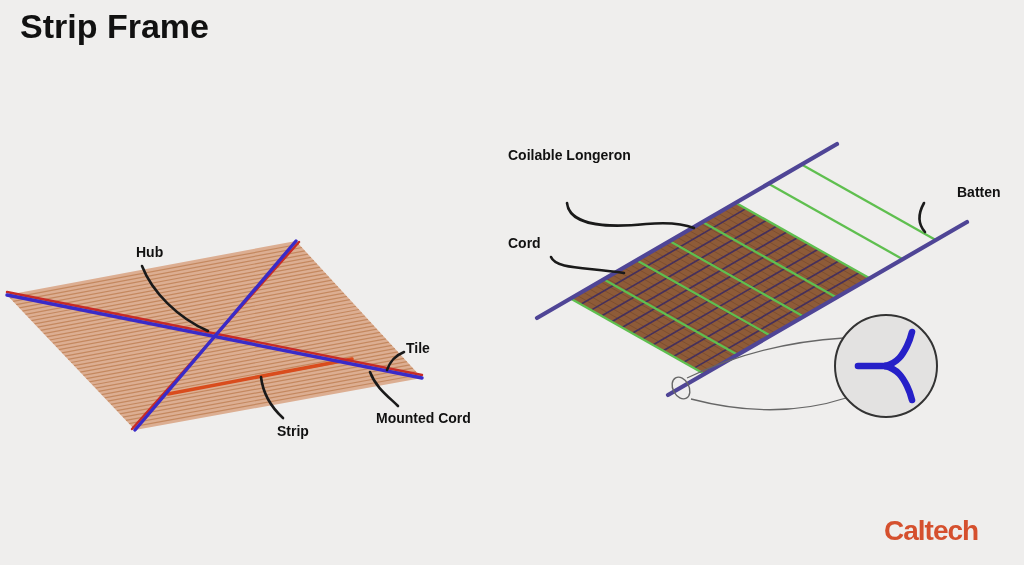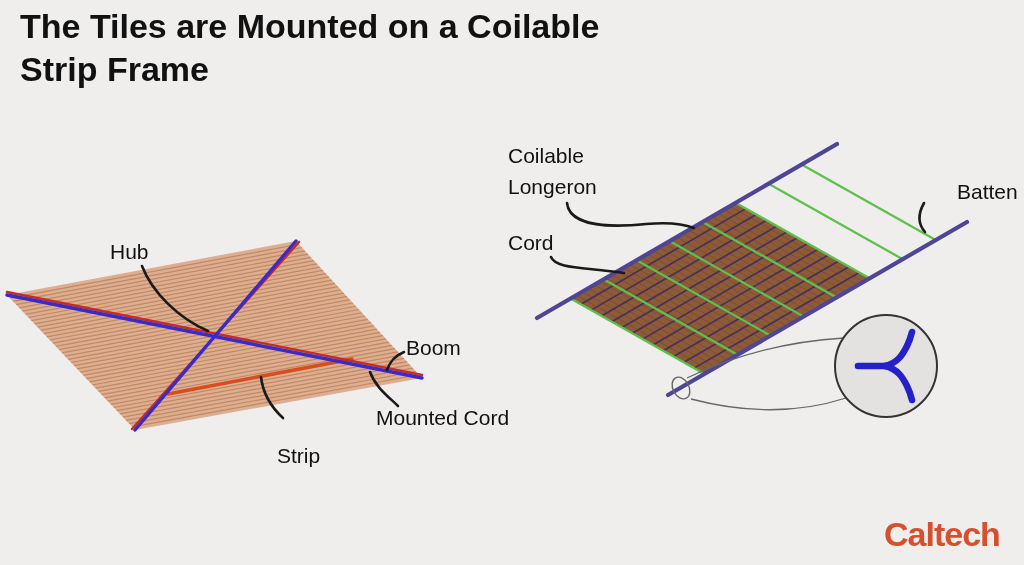--- a/index.html
+++ b/index.html
@@ -12,31 +12,31 @@
     --leader-black:#1a1a1a; --callout-gray:#666666; --caltech-orange:#d5502e;
   }
   html,body{margin:0;padding:0;}
   body{
     width:1024px;height:565px;position:relative;overflow:hidden;
     background:var(--background);
     font-family:"Liberation Sans","DejaVu Sans",sans-serif;
   }
   #scene{position:absolute;left:0;top:0;}
   .label{
-    position:absolute;color:var(--label-text);font-weight:normal;
-    font-size:21px;line-height:24px;white-space:nowrap;
+    position:absolute;color:var(--label-text);font-weight:bold;
+    font-size:14px;line-height:24px;white-space:nowrap;
   }
   #title{
     position:absolute;left:20px;top:5px;color:var(--title-text);
     font-weight:bold;font-size:34px;line-height:43px;letter-spacing:0px;
   }
   #coilable-longeron-label{white-space:normal;width:150px;line-height:31px;}
   #caltech-logo{
     position:absolute;left:884px;top:515px;color:var(--caltech-orange);
-    font-weight:bold;font-size:34px;letter-spacing:-1px;
+    font-weight:bold;font-size:28px;letter-spacing:-1px;
   }
   .leader{stroke:var(--leader-black);stroke-width:2.6;fill:none;stroke-linecap:round;}
   .boom{stroke:var(--boom-blue);stroke-width:3.4;stroke-linecap:round;}
   .cord{stroke:var(--cord-red);stroke-width:2.4;stroke-linecap:round;}
   .longeron{stroke:var(--longeron-purple);stroke-width:4.2;stroke-linecap:round;}
   .callout{stroke:var(--callout-gray);stroke-width:1.3;fill:none;}
   .crosssec{stroke:var(--cross-section-blue);stroke-width:6.6;fill:none;stroke-linecap:round;}
 </style>
 </head>
 <body>
@@ -175,26 +175,25 @@
       <path class="crosssec" d="M885,366 C898,369 903,378 907,386 C910,392 911,396 912,400"></path>
     </g>
 
     <path class="leader" d="M567,203 C569,222 597,229 646,224 C668,222 684,224 694,228"></path>
     <path class="leader" d="M551,257 C556,269 583,267 624,273"></path>
     <path class="leader" d="M924,203 C919,212 917,223 925,232"></path>
   </g>
 </svg>
 
 <div id="title">
-  <div>The Tiles are Mounted on a Coilable</div>
   <div>Strip Frame</div>
 </div>
 
-<div class="label" style="left:110px;top:240px">Hub</div>
-<div class="label" style="left:406px;top:336px">Boom</div>
-<div class="label" style="left:277px;top:444px">Strip</div>
+<div class="label" style="left:136px;top:240px">Hub</div>
+<div class="label" style="left:406px;top:336px">Tile</div>
+<div class="label" style="left:277px;top:419px">Strip</div>
 <div class="label" style="left:376px;top:406px">Mounted Cord</div>
 
 <div class="label" id="coilable-longeron-label" style="left:508px;top:140px">Coilable Longeron</div>
 <div class="label" style="left:508px;top:231px">Cord</div>
 <div class="label" style="left:957px;top:180px">Batten</div>
 
 <div id="caltech-logo">Caltech</div>
 
 </body></html>

